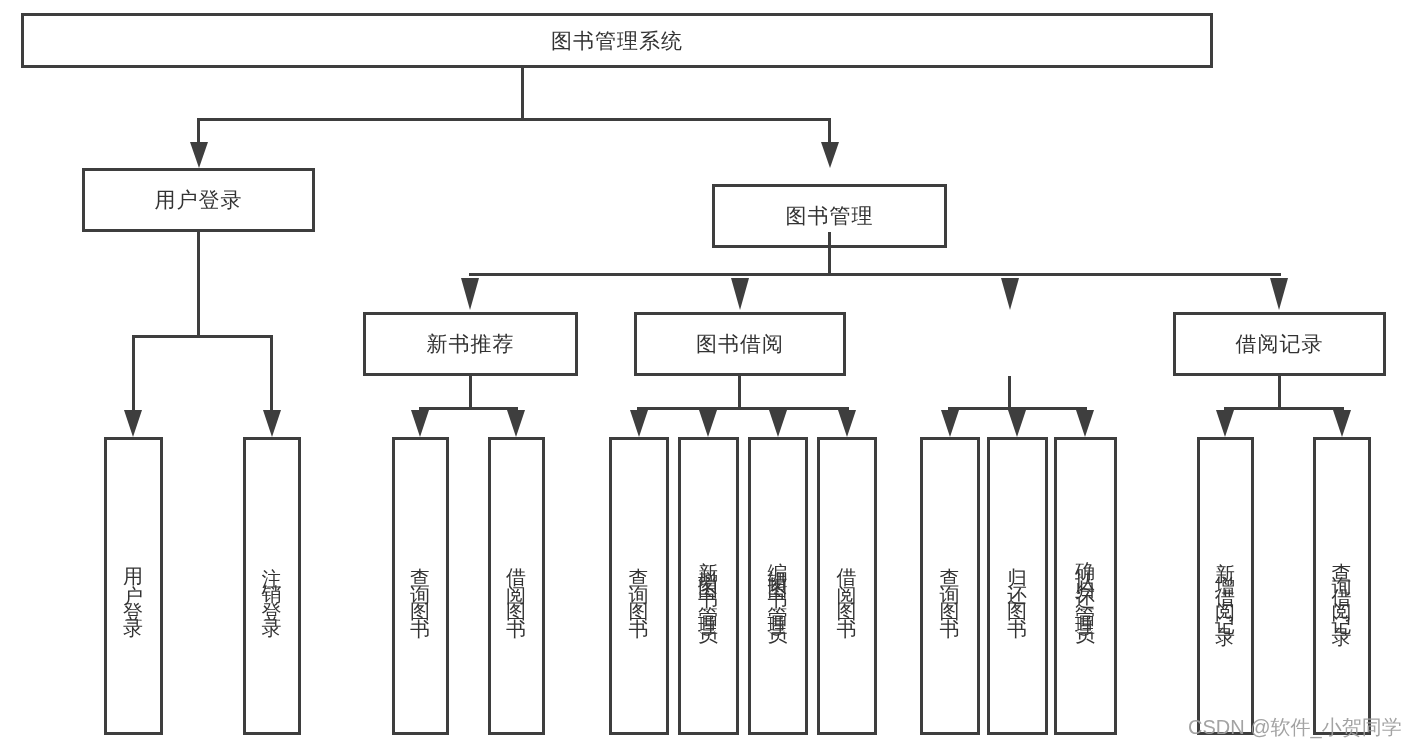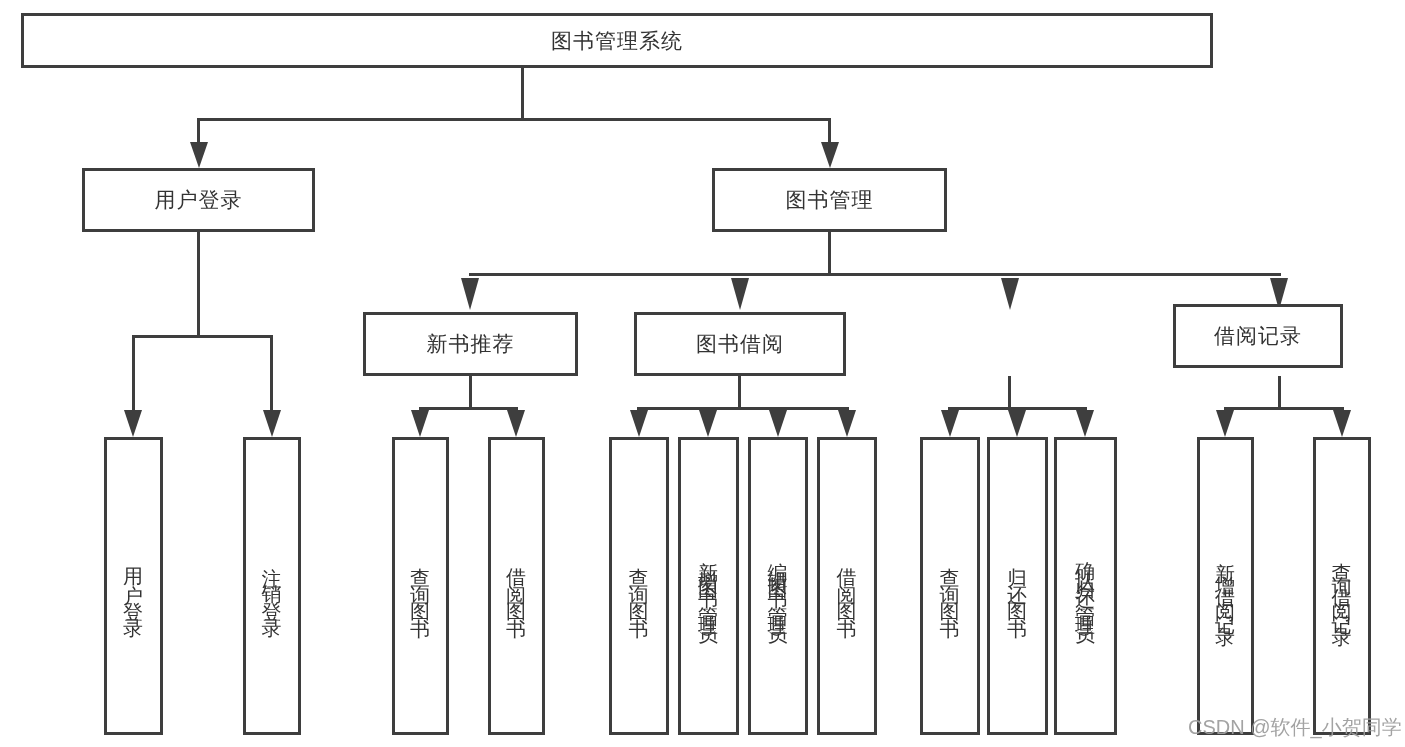--- a/index.html
+++ b/index.html
@@ -80,39 +80,39 @@
   <div class="node hnode" style="left:21px; top:13px; width:1192px; height:55px;">图书管理系统</div>
 
   <div class="vline" style="left:521px; top:68px; height:50px;"></div>
   <div class="hline" style="left:197px; top:118px; width:634px;"></div>
   <div class="vline" style="left:197px; top:118px; height:26px;"></div>
   <div class="arrow arr-l2" style="left:190px; top:142px;"></div>
   <div class="vline" style="left:828px; top:118px; height:26px;"></div>
   <div class="arrow arr-l2" style="left:821px; top:142px;"></div>
 
   <div class="node hnode" style="left:82px; top:168px; width:233px; height:64px;">用户登录</div>
-  <div class="node hnode" style="left:712px; top:168px; width:235px; height:64px;">图书管理</div>
+  <div class="node hnode" style="left:712px; top:184px; width:235px; height:64px;">图书管理</div>
 
   <div class="vline" style="left:197px; top:232px; height:103px;"></div>
   <div class="hline" style="left:132px; top:335px; width:141px;"></div>
   <div class="vline" style="left:132px; top:335px; height:75px;"></div>
   <div class="arrow arr-leaf" style="left:124px; top:410px;"></div>
   <div class="vline" style="left:270px; top:335px; height:75px;"></div>
   <div class="arrow arr-leaf" style="left:263px; top:410px;"></div>
 
   <div class="vline" style="left:828px; top:232px; height:41px;"></div>
   <div class="hline" style="left:469px; top:273px; width:812px;"></div>
   <div class="arrow arr-l3" style="left:461px; top:278px;"></div>
   <div class="arrow arr-l3" style="left:731px; top:278px;"></div>
   <div class="arrow arr-l3" style="left:1001px; top:278px;"></div>
   <div class="arrow arr-l3" style="left:1270px; top:278px;"></div>
 
   <div class="node hnode" style="left:634px; top:312px; width:212px; height:64px;">图书借阅</div>
   <div class="node hnode" style="left:363px; top:312px; width:215px; height:64px;">新书推荐</div>
-  <div class="node hnode" style="left:1173px; top:304px; width:170px; height:64px;">借阅记录</div>
+  <div class="node hnode" style="left:1173px; top:312px; width:213px; height:64px;">借阅记录</div>
 
   <div class="vline" style="left:469px; top:376px; height:31px;"></div>
   <div class="hline" style="left:419px; top:407px; width:99px;"></div>
   <div class="arrow arr-leaf" style="left:411px; top:410px;"></div>
   <div class="arrow arr-leaf" style="left:507px; top:410px;"></div>
 
   <div class="vline" style="left:738px; top:376px; height:31px;"></div>
   <div class="hline" style="left:637px; top:407px; width:212px;"></div>
   <div class="arrow arr-leaf" style="left:630px; top:410px;"></div>
   <div class="arrow arr-leaf" style="left:699px; top:410px;"></div>

